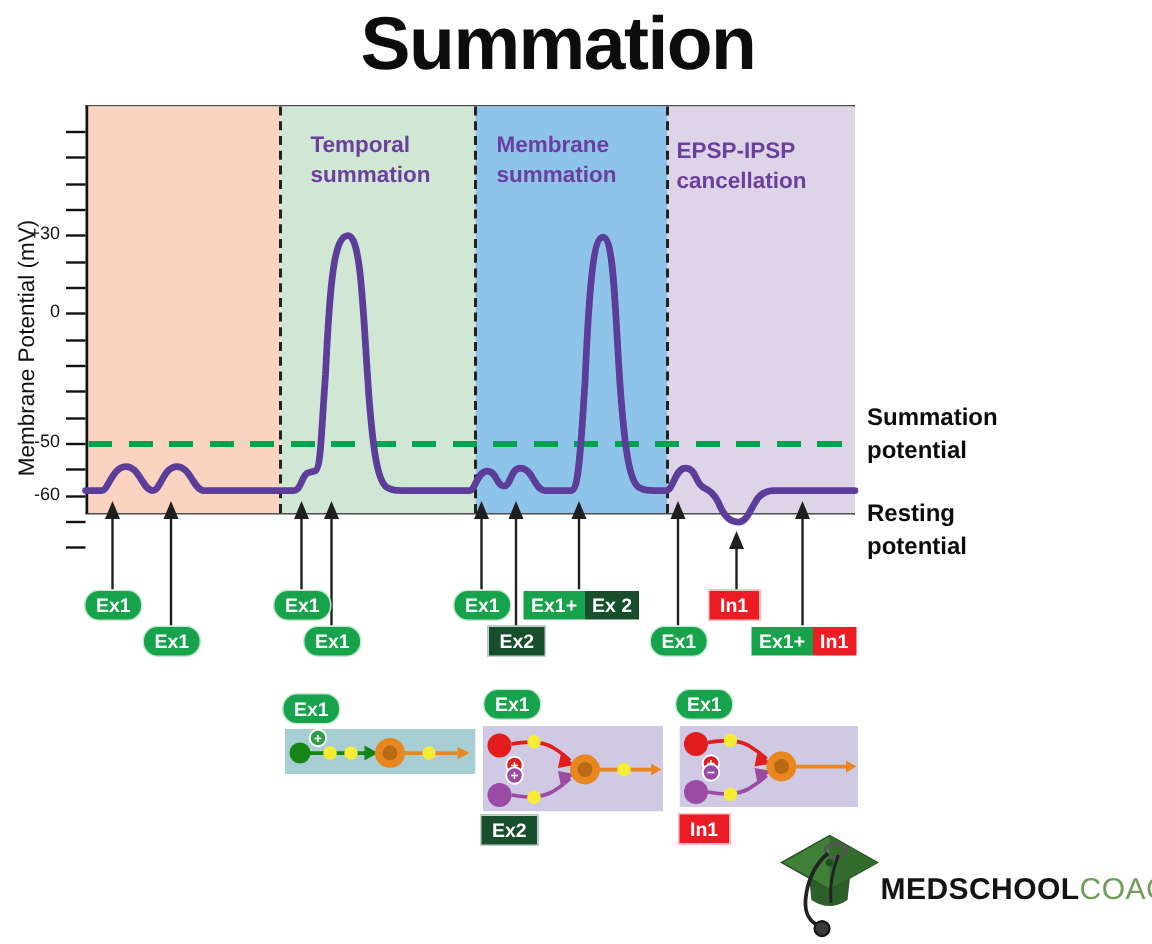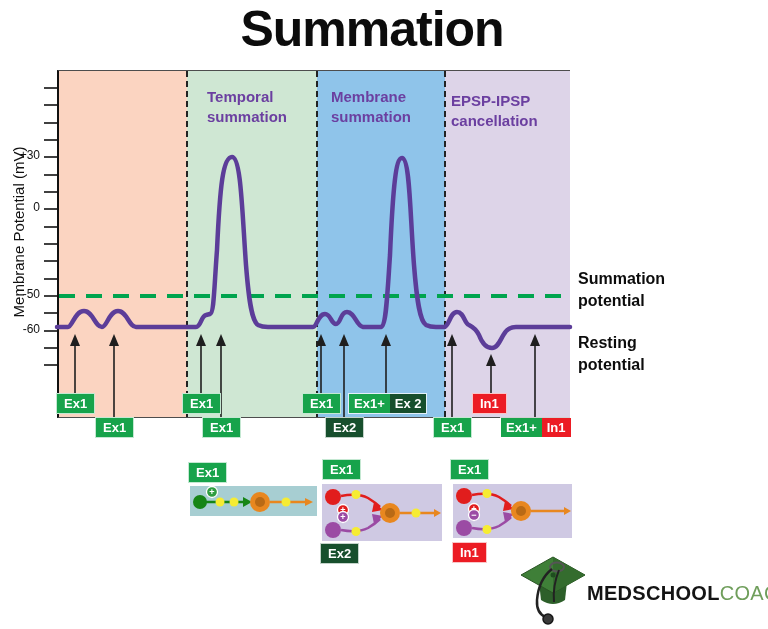--- a/index.html
+++ b/index.html
@@ -13,21 +13,21 @@
     font-size:50px;font-weight:700;letter-spacing:-1px;color:#0c0c0c;white-space:nowrap;
   }
   
   #y-axis-label{
     position:absolute;left:18px;top:232px;transform:translate(-50%,-50%) rotate(-90deg);
     font-size:15px;color:#111;white-space:nowrap;
   }
   .tick-label{position:absolute;left:6px;width:34px;text-align:right;font-size:12px;color:#111;}
   
   #chart{
-    position:absolute;left:57px;top:70px;width:513px;height:348px;
+    position:absolute;left:57px;top:70px;width:513px;height:273px;
     border:1.5px solid #4d4d4d;border-left:2px solid #111;box-sizing:border-box;
   }
   .region{position:absolute;top:0;height:100%;}
   #region-baseline{left:0;width:128px;background:var(--region-baseline);}
   #region-temporal{left:128px;width:130px;background:var(--region-temporal);}
   #region-spatial{left:258px;width:128px;background:var(--region-spatial);}
   #region-cancellation{left:386px;width:125px;background:var(--region-cancellation);}
   .separator{position:absolute;top:0;height:100%;width:0;border-left:2px dashed #222;}
   #sep-1{left:127px;} #sep-2{left:257px;} #sep-3{left:385px;}
   .region-label{
@@ -50,21 +50,21 @@
   
   .side-note{position:absolute;left:578px;white-space:pre-line;font-size:16px;font-weight:600;line-height:1.35;color:#0c0c0c;}
   #note-threshold{top:268px;}
   #note-resting{top:332px;}
   
   .badge{
     position:absolute;display:inline-flex;align-items:center;justify-content:center;
     font-size:13px;font-weight:700;color:#fff;padding:2px 7px;
     border:1.5px solid rgba(255,255,255,.75);box-sizing:border-box;white-space:nowrap;
   }
-  .badge.ex{background:var(--badge-green);}
+  .badge.ex{background:var(--badge-green);border-radius:10px;}
   .badge.ex2{background:var(--badge-darkgreen);}
   .badge.in{background:var(--badge-red);}
   .badge.split{padding:0;}
   .badge.split span{padding:2px 5px;}
   .badge.split .p-ex{background:var(--badge-green);}
   .badge.split .p-ex2{background:var(--badge-darkgreen);}
   .badge.split .p-in{background:var(--badge-red);}
   
   .diagram{position:absolute;}
   

